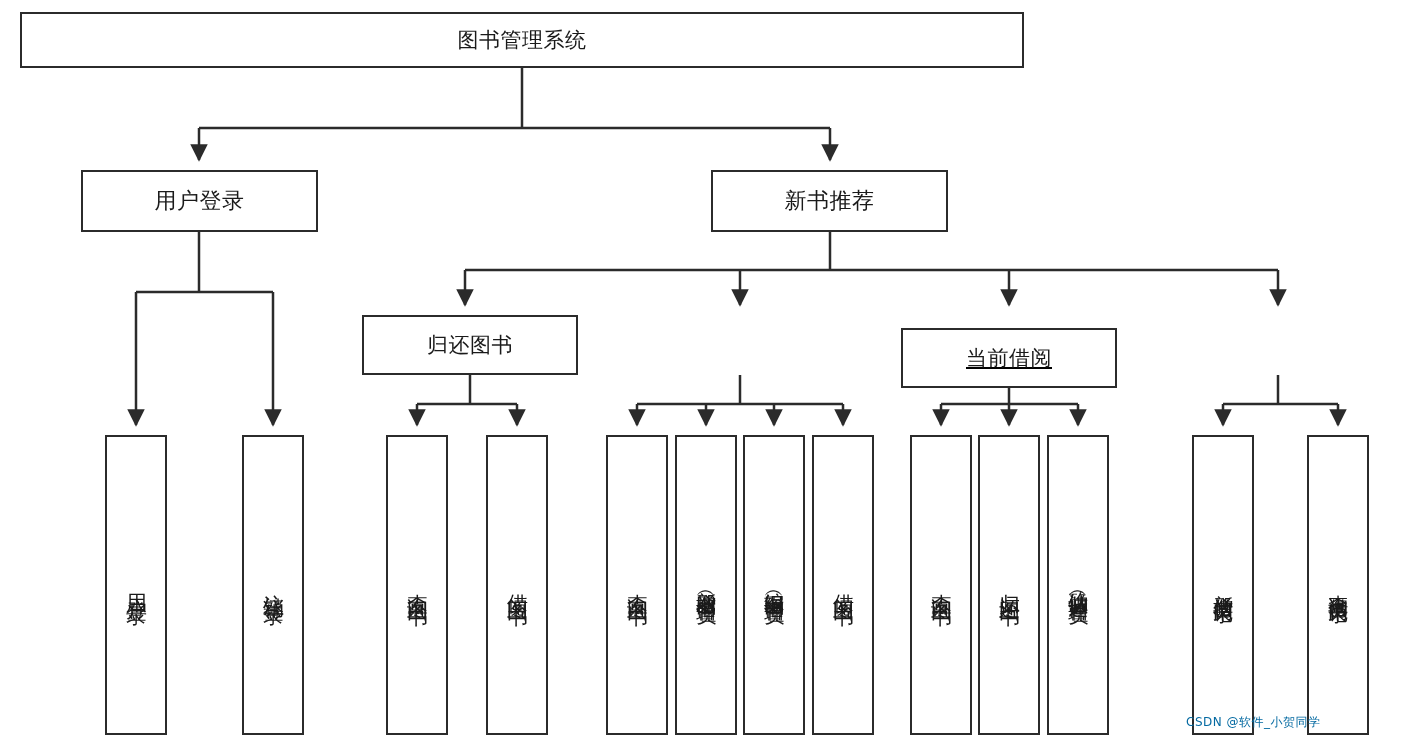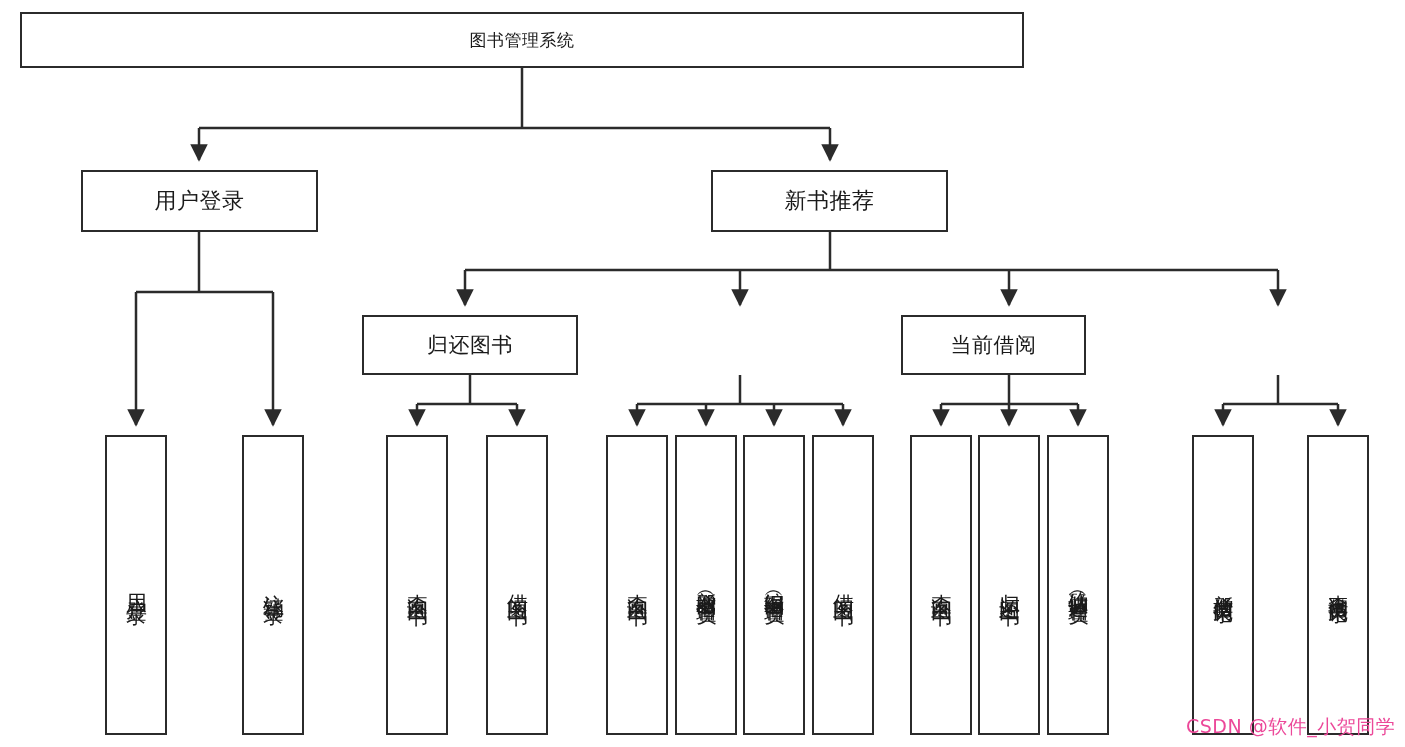--- a/index.html
+++ b/index.html
@@ -36,21 +36,21 @@
     justify-content: center;
     overflow: hidden;
   }
   .node .label {
     display: block;
     color: #1a1a1a;
     letter-spacing: 0.5px;
     white-space: nowrap;
   }
   .node-root .label {
-    font-size: 17px;
+    font-size: 21px;
   }
   .node-l1 .label {
     font-size: 22px;
   }
   .node-l2 .label {
     font-size: 21px;
   }
   .node-leaf {
     align-items: center;
     justify-content: center;
@@ -62,22 +62,22 @@
     line-height: 1.28;
     letter-spacing: 4px;
     text-align: center;
   }
   .node-leaf.tall .label {
     font-size: 20px;
     letter-spacing: 2px;
   }
   .watermark {
     position: absolute;
-    color: #ec4899;
-    font-size: 19px;
+    color: #0369a1;
+    font-size: 12px;
     white-space: nowrap;
     letter-spacing: 0.5px;
   }
 </style>
 </head>
 <body>
 
 <div id="canvas">
 
   <svg id="connectors" viewBox="0 0 1405 747" xmlns="http://www.w3.org/2000/svg">
@@ -137,21 +137,21 @@
   <div class="node node-l1" style="left:81px; top:170px; width:237px; height:62px;">
     <span class="label">用户登录</span>
   </div>
   <div class="node node-l1" style="left:711px; top:170px; width:237px; height:62px;">
     <span class="label">新书推荐</span>
   </div>
 
   <div class="node node-l2" style="left:362px; top:315px; width:216px; height:60px;">
     <span class="label">归还图书</span>
   </div>
-  <div class="node node-l2" style="left:901px; top:315px; width:185px; height:60px;">
+  <div class="node node-l2" style="left:901px; top:328px; width:216px; height:60px;text-decoration:underline;">
     <span class="label">当前借阅</span>
   </div>
 
   <div class="node node-leaf" style="left:105px; top:435px; width:62px; height:300px;">
     <span class="label">用户登录</span>
   </div>
   <div class="node node-leaf" style="left:242px; top:435px; width:62px; height:300px;">
     <span class="label">注销登录</span>
   </div>
 

